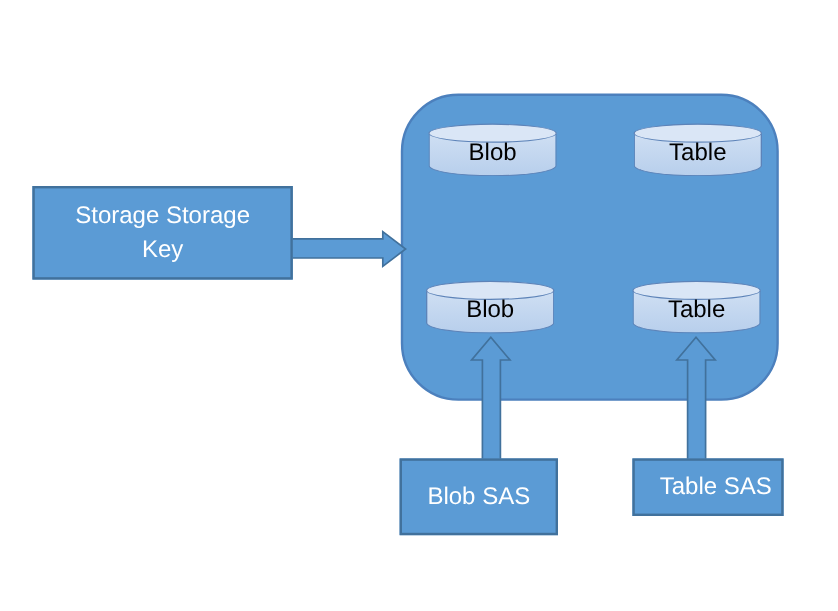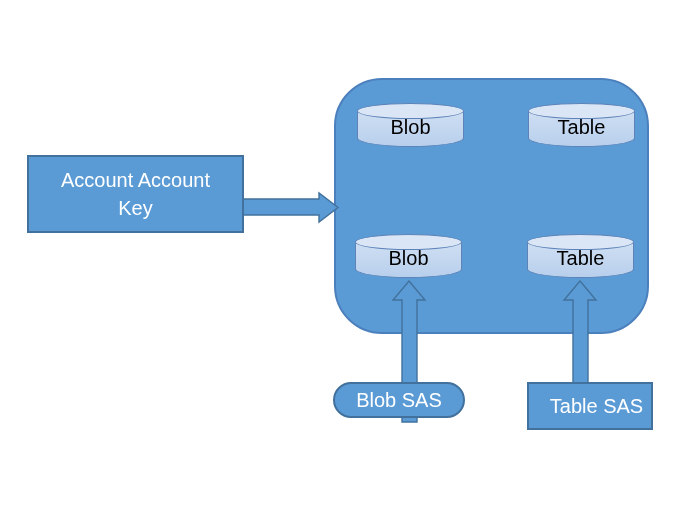--- a/index.html
+++ b/index.html
@@ -52,21 +52,21 @@
   }
   
   .box{
     position:absolute;box-sizing:border-box;z-index:4;
     background:var(--shape-fill,#5b9bd5);
     border:2px solid var(--shape-border,#41719c);
     color:var(--box-text,#fff);font-size:20px;
     display:flex;align-items:center;justify-content:center;text-align:center;
   }
   #storage-key-box{left:27px;top:155px;width:217px;height:78px;line-height:28px;padding:0 22px;}
-  #blob-sas-box{left:333px;top:382px;width:132px;height:36px;border-radius:20px;}
+  #blob-sas-box{left:333px;top:382px;width:132px;height:64px;}
   #table-sas-box{left:527px;top:382px;width:126px;height:48px;padding-left:13px;}
 </style>
 </head>
 <body>
 
 <div class="canvas">
 
   <div class="boundary"></div>
 
   <svg id="arrow-key" class="arrow" viewBox="0 0 98 36">
@@ -99,21 +99,21 @@
     <div class="cyl-label">Blob</div>
   </div>
 
   <div class="cylinder" id="cyl-table-bottom">
     <div class="cyl-top"></div>
     <div class="cyl-body"></div>
     <div class="cyl-label">Table</div>
   </div>
 
   <div class="box" id="storage-key-box">
-    <span>Account Account Key</span>
+    <span>Storage Storage Key</span>
   </div>
 
   <div class="box" id="blob-sas-box">
     <span>Blob SAS</span>
   </div>
 
   <div class="box" id="table-sas-box">
     <span>Table SAS</span>
   </div>
 

